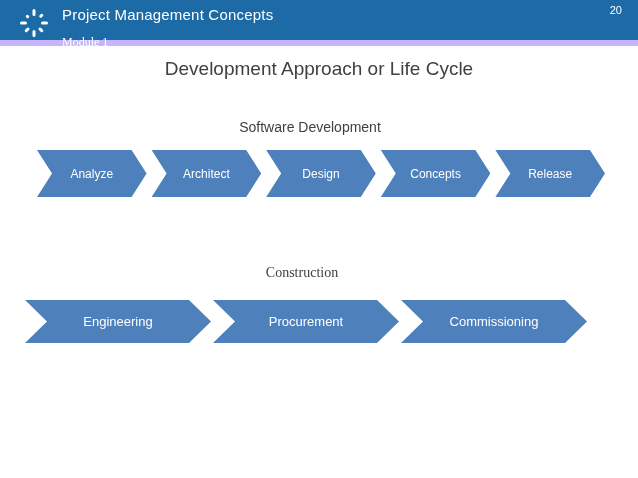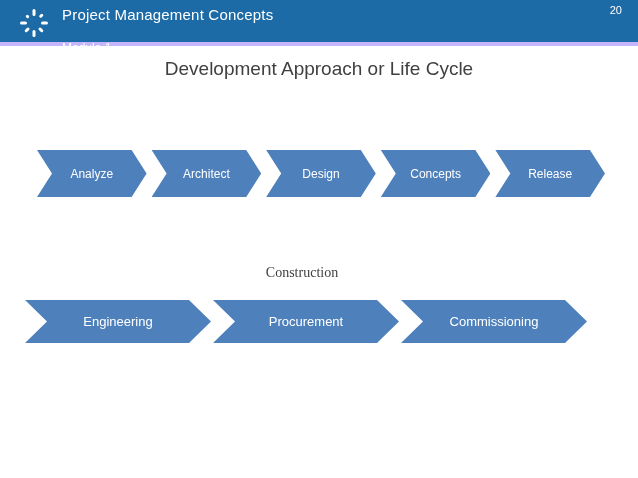--- a/index.html
+++ b/index.html
@@ -7,29 +7,29 @@
     position:relative;
     width:638px;height:478px;
     background:#ffffff;
     font-family:"Liberation Sans", sans-serif;
     overflow:hidden;
   }
   
   .header{
     position:absolute;top:0;left:0;width:638px;height:46px;
     background:#1c6aa6;
-    border-bottom:4px solid #c4b5fd;
+    border-bottom:6px solid #c4b5fd;
     box-sizing:border-box;
   }
   .header-logo{
     position:absolute;left:18px;top:7px;width:32px;height:32px;
   }
   .header-titles{position:absolute;left:62px;top:6px;color:#ffffff;}
   .header-title{font-size:15px;line-height:18px;letter-spacing:.2px;}
-  .header-subtitle{font-size:12px;line-height:13px;margin-top:18px;}
+  .header-subtitle{font-size:12px;line-height:13px;margin-top:12px;font-family:Liberation Serif, serif;}
   .slide-number{
     position:absolute;top:4px;right:16px;
     color:#ffffff;font-size:11px;
   }
   
   .main-title{
     position:absolute;top:58px;left:0;width:638px;
     text-align:center;color:#404040;font-size:19px;
   }
   
@@ -97,20 +97,21 @@
     </svg>
     <div class="header-titles">
       <div class="header-title">Project Management Concepts</div>
       <div class="header-subtitle">Module 1</div>
     </div>
     <div class="slide-number">20</div>
   </div>
 
   <div class="main-title">Development Approach or Life Cycle</div>
 
+  <div class="section-label label-software">Software Development</div>
   <div class="chev-row row-software">
     <div class="chev">
         <span>Analyze</span>
       </div>
     <div class="chev">
         <span>Architect</span>
       </div>
     <div class="chev">
         <span>Design</span>
       </div>

